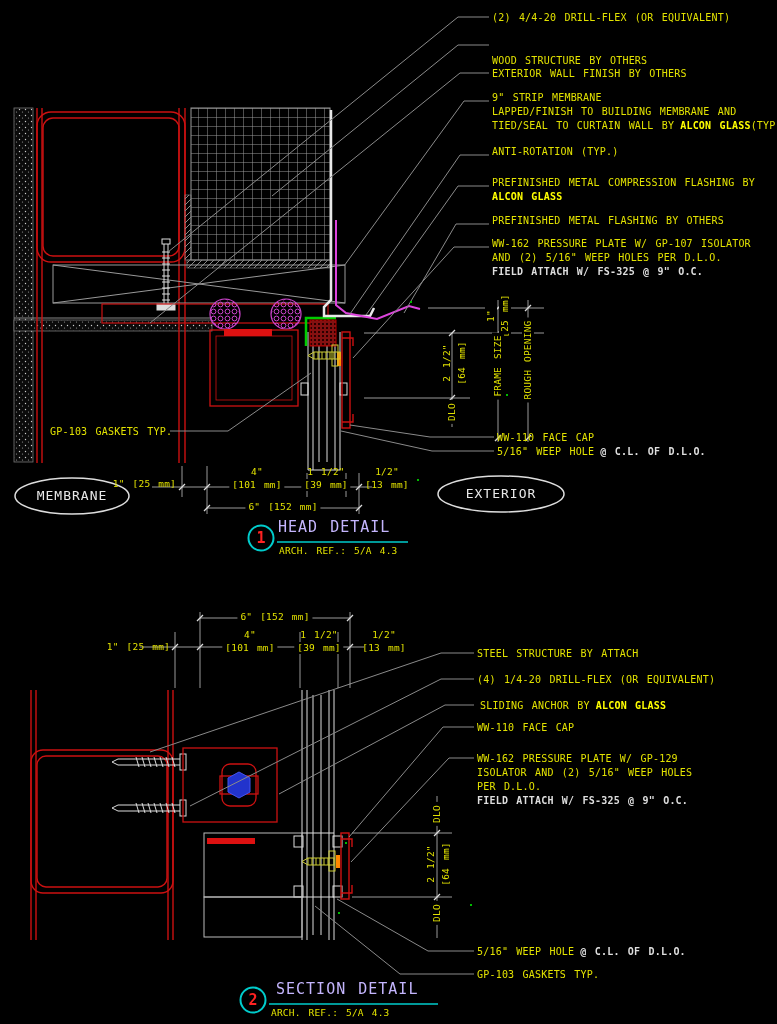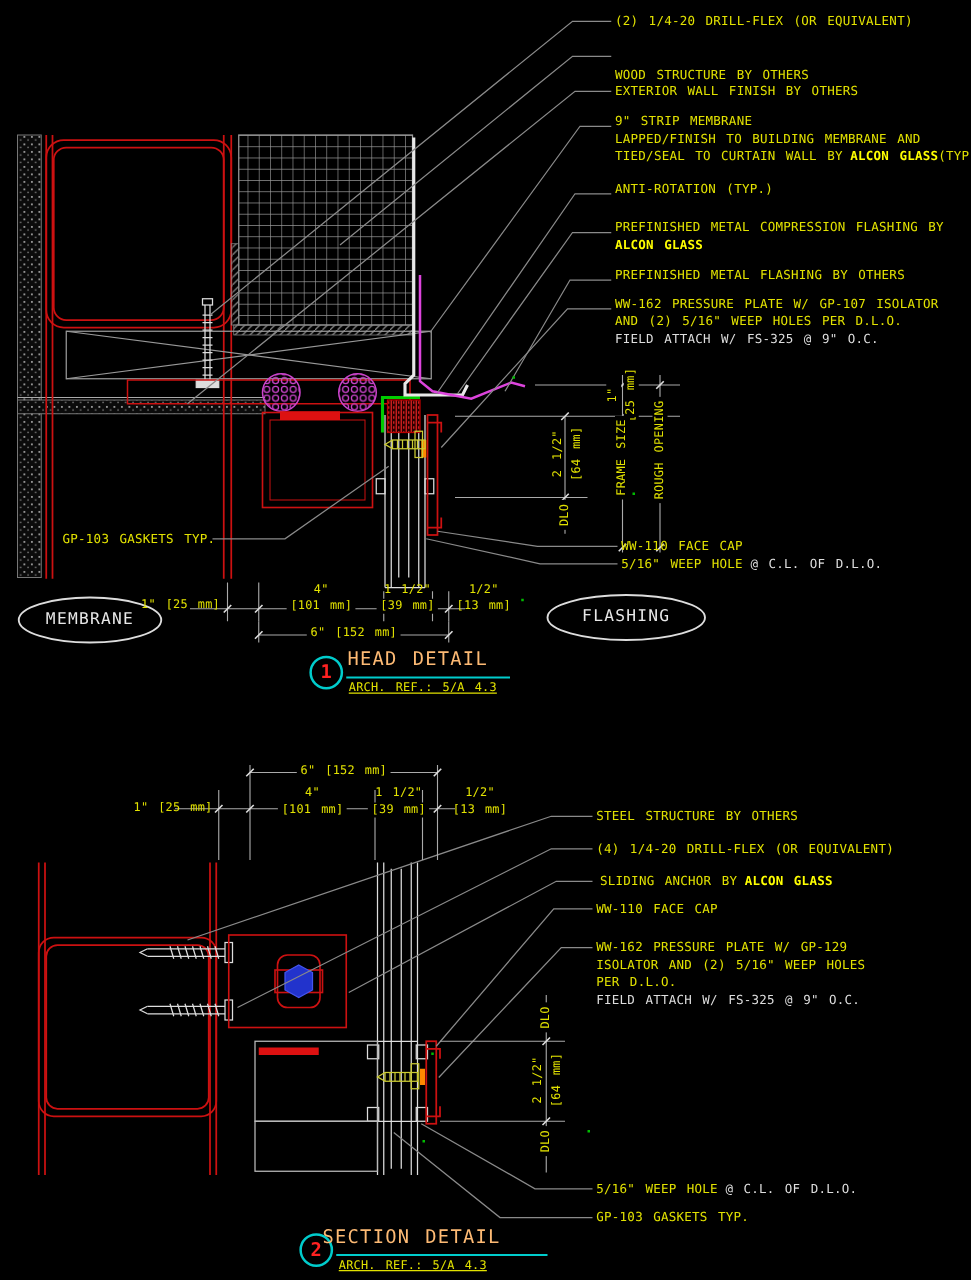--- a/index.html
+++ b/index.html
@@ -1,30 +1,30 @@
 <!DOCTYPE html>
 <html><head>
 <meta charset="utf-8">
 <style>
   html,body{margin:0;padding:0;background:#000;}
   .canvas{position:relative;width:777px;height:1024px;background:#000;overflow:hidden;
           font-family:"DejaVu Sans Mono","Liberation Mono",monospace;}
   svg{position:absolute;left:0;top:0;z-index:1;}
   .t{position:absolute;z-index:2;font-size:10px;letter-spacing:0.2px;word-spacing:2px;
      color:#e2e200;white-space:nowrap;line-height:12px;}
-  .wht{color:#dedede;}
+  .wht{color:#dedede;font-weight:bold;}
   .brand{color:#ffff00;font-weight:bold;margin-left:6px;}
   .brand0{color:#ffff00;font-weight:bold;}
   .sp{margin-left:6px;}
   .ctr{transform:translate(-50%,0);}
   .rot{transform:translate(-50%,-50%) rotate(-90deg);}
   .bg{background:#000;padding:0 3px;}
   .dim{font-size:9.5px;}
-  .title{font-size:15px;letter-spacing:1px;color:#fdba74;}
-  .ref{font-size:9.5px;color:#e2e200;text-decoration:underline;}
+  .title{font-size:15px;letter-spacing:1px;color:#c4b5fd;}
+  .ref{font-size:9.5px;color:#e2e200;}
   .num{font-size:15px;font-weight:bold;color:#ff2222;transform:translate(-50%,-52%);}
   .zone{font-size:13px;color:#e8e8e8;letter-spacing:1px;transform:translate(-50%,-50%);}
 </style>
 </head>
 <body>
 
 <div class="canvas">
 
 <svg width="777" height="1024" viewBox="0 0 777 1024">
   <defs>
@@ -292,21 +292,21 @@
     <circle cx="253" cy="1000" r="12.5" fill="none" stroke="#00cccc" stroke-width="2"></circle>
     <line x1="269" y1="1004" x2="438" y2="1004" stroke="#00cccc" stroke-width="1.5"></line>
     <g fill="#00bb00">
       <rect x="345" y="842" width="2" height="2"></rect>
           <rect x="338" y="912" width="2" height="2"></rect>
           <rect x="470" y="904" width="2" height="2"></rect>
     </g>
   </g>
 </svg>
 
-<div class="t" style="left:492px;top:12px">(2)  1/4-20 DRILL-FLEX (OR EQUIVALENT)</div>
+<div class="t" style="left:492px;top:12px">(2)  4/4-20 DRILL-FLEX (OR EQUIVALENT)</div>
 <div class="t" style="left:492px;top:55px">WOOD STRUCTURE BY OTHERS</div>
 <div class="t" style="left:492px;top:68px">EXTERIOR WALL FINISH BY OTHERS</div>
 <div class="t" style="left:492px;top:92px">9" STRIP MEMBRANE</div>
 <div class="t" style="left:492px;top:106px">LAPPED/FINISH TO BUILDING MEMBRANE AND</div>
 <div class="t" style="left:492px;top:120px">
   <span>TIED/SEAL TO CURTAIN WALL BY</span><span class="brand">ALCON GLASS</span><span>(TYP.)</span>
 </div>
 <div class="t" style="left:492px;top:146px">ANTI-ROTATION (TYP.)</div>
 <div class="t" style="left:492px;top:177px">PREFINISHED METAL COMPRESSION FLASHING BY</div>
 <div class="t brand0" style="left:492px;top:191px">ALCON GLASS</div>
@@ -331,52 +331,52 @@
 
 <div class="t dim rot bg" style="left:491px;top:316px">1"</div>
 <div class="t dim rot bg" style="left:505px;top:316px">[25 mm]</div>
 <div class="t dim rot" style="left:447px;top:363px">2 1/2"</div>
 <div class="t dim rot" style="left:462px;top:363px">[64 mm]</div>
 <div class="t dim rot bg" style="left:452px;top:412px">DLO</div>
 <div class="t dim rot bg" style="left:498px;top:366px">FRAME SIZE</div>
 <div class="t dim rot bg" style="left:528px;top:360px">ROUGH OPENING</div>
 
 <div class="t zone" style="left:72px;top:496px">MEMBRANE</div>
-<div class="t zone" style="left:501px;top:494px">FLASHING</div>
+<div class="t zone" style="left:501px;top:494px">EXTERIOR</div>
 
 <div class="t num" style="left:261px;top:538px">1</div>
 <div class="t title" style="left:278px;top:521px">HEAD DETAIL</div>
 <div class="t ref" style="left:279px;top:545px">ARCH. REF.: 5/A 4.3</div>
 
 <div class="t dim ctr bg" style="left:275px;top:611px">6" [152 mm]</div>
 <div class="t dim" style="left:94px;top:641px;width:76px;text-align:right">1" [25 mm]</div>
 <div class="t dim ctr" style="left:250px;top:629px">4"</div>
 <div class="t dim ctr bg" style="left:250px;top:642px">[101 mm]</div>
 <div class="t dim ctr" style="left:319px;top:629px">1 1/2"</div>
 <div class="t dim ctr bg" style="left:319px;top:642px">[39 mm]</div>
 <div class="t dim ctr" style="left:384px;top:629px">1/2"</div>
 <div class="t dim ctr" style="left:384px;top:642px">[13 mm]</div>
 
-<div class="t" style="left:477px;top:648px">STEEL STRUCTURE BY OTHERS</div>
+<div class="t" style="left:477px;top:648px">STEEL STRUCTURE BY ATTACH</div>
 <div class="t" style="left:477px;top:674px">(4)  1/4-20 DRILL-FLEX (OR EQUIVALENT)</div>
 <div class="t" style="left:480px;top:700px">
   <span>SLIDING ANCHOR BY</span><span class="brand">ALCON GLASS</span>
 </div>
 <div class="t" style="left:477px;top:722px">WW-110 FACE CAP</div>
 <div class="t" style="left:477px;top:753px">WW-162 PRESSURE PLATE W/ GP-129</div>
 <div class="t" style="left:477px;top:767px">ISOLATOR AND (2) 5/16" WEEP HOLES</div>
 <div class="t" style="left:477px;top:781px">PER D.L.O.</div>
 <div class="t wht" style="left:477px;top:795px">FIELD ATTACH W/ FS-325 @ 9" O.C.</div>
 <div class="t" style="left:477px;top:946px">
   <span>5/16" WEEP HOLE</span><span class="wht sp">@ C.L. OF D.L.O.</span>
 </div>
 <div class="t" style="left:477px;top:969px">GP-103 GASKETS TYP.</div>
 
 <div class="t dim rot bg" style="left:437px;top:814px">DLO</div>
 <div class="t dim rot" style="left:431px;top:864px">2 1/2"</div>
 <div class="t dim rot" style="left:446px;top:864px">[64 mm]</div>
 <div class="t dim rot bg" style="left:437px;top:913px">DLO</div>
 
 <div class="t num" style="left:253px;top:1000px">2</div>
-<div class="t title" style="left:258px;top:983px">SECTION DETAIL</div>
+<div class="t title" style="left:276px;top:983px">SECTION DETAIL</div>
 <div class="t ref" style="left:271px;top:1007px">ARCH. REF.: 5/A 4.3</div>
 
 </div>
 
 </body></html>

